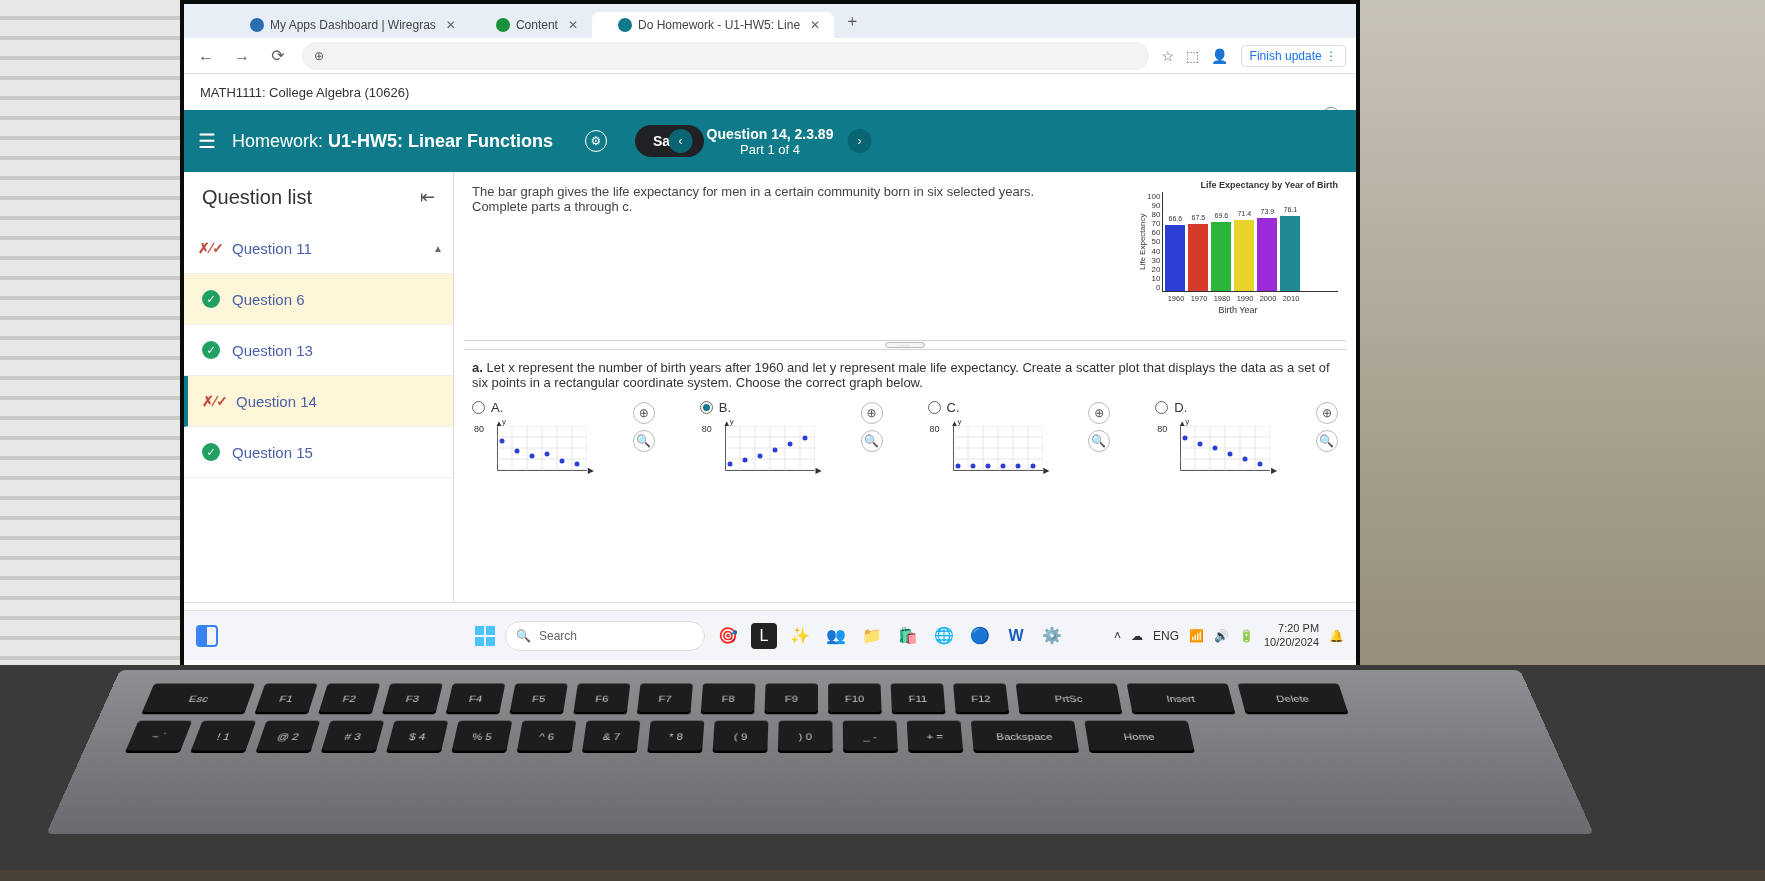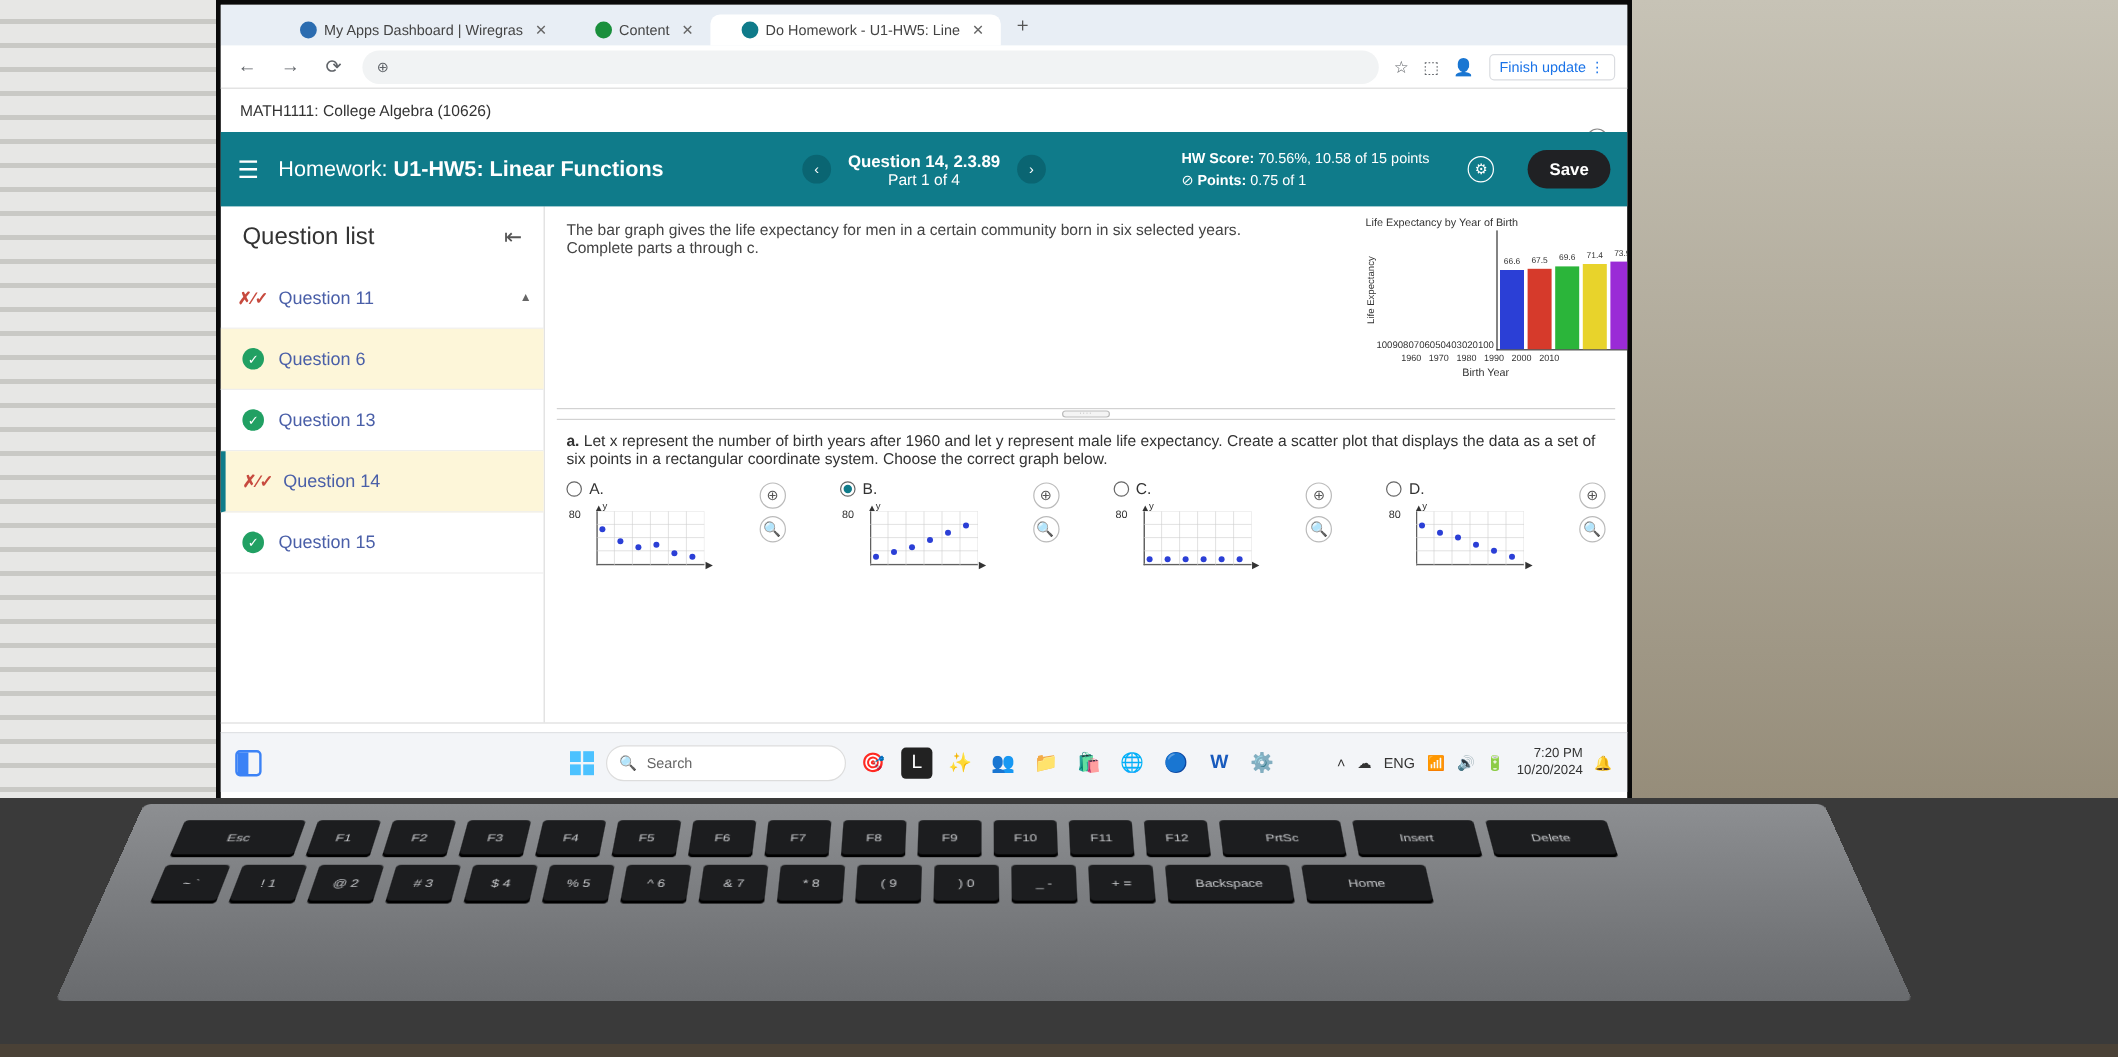--- a/index.html
+++ b/index.html
@@ -53,24 +53,24 @@
   .qic.part { color: #c74a3e; font-size: 14px; font-weight: bold; }
   .qitem .q-label { color: #4a5fa8; }
   .scroll-caret { position: absolute; right: 10px; top: 50%; transform: translateY(-50%); font-size: 10px; color: #666; }
 
   
   .content { flex: 1; padding: 12px 20px 8px 18px; position: relative; overflow: hidden; }
   .prompt { font-size: 13px; color: #444; max-width: 620px; }
 
   
   .bargraph { position: absolute; right: 18px; top: 8px; width: 200px; height: 140px; font-size: 9px; color: #333; }
-  .bg-title { text-align: left; margin-bottom: 2px; }
+  .bg-title { text-align: right; margin-bottom: 2px; font-weight: bold; }
   .bg-body { display: flex; height: 100px; }
   .bg-ylab { writing-mode: vertical-rl; transform: rotate(180deg); text-align: center; font-size: 8px; }
-  .bg-yaxis { display: flex; justify-content: space-between; align-items: flex-end; padding-right: 2px; font-size: 8px; height: 100%; }
+  .bg-yaxis { display: flex; flex-direction: column; justify-content: space-between; align-items: flex-end; padding-right: 2px; font-size: 8px; height: 100%; }
   .bg-plot { flex: 1; border-left: 1px solid #333; border-bottom: 1px solid #333; display: flex; align-items: flex-end; gap: 3px; padding: 0 2px; position: relative; }
   .bar { width: 20px; position: relative; }
   .bar span { position: absolute; top: -10px; left: 50%; transform: translateX(-50%); font-size: 7px; white-space: nowrap; }
   .bg-xaxis { display: flex; gap: 3px; padding-left: 28px; font-size: 7.5px; margin-top: 2px; }
   .bg-xaxis span { width: 20px; text-align: center; }
   .bg-xlab { text-align: center; font-size: 9px; margin-top: 2px; }
 
   .divider-band { position: absolute; left: 10px; right: 10px; top: 168px; height: 10px; border-top: 1px solid #d2d2d2; border-bottom: 1px solid #d2d2d2; display:flex; justify-content:center; align-items:center;}
   .divider-band .grip { width: 40px; height: 6px; border:1px solid #bbb; border-radius:3px; background:#f4f4f4; font-size:6px; display:flex; align-items:center; justify-content:center; letter-spacing:1px; color:#999;}
 
@@ -179,24 +179,20 @@
     <span class="hw-title">
       <span>Homework:</span>&nbsp;<b>U1-HW5: Linear Functions</b>
     </span>
     <div class="q-nav">
       <span class="arrow-circ">‹</span>
       <div class="q-center">
         <div class="qn">Question 14, 2.3.89</div>
         <div>Part 1 of 4</div>
       </div>
       <span class="arrow-circ">›</span>
-    </div>
-    <div class="score-block">
-      <div><span class="lbl">HW Score:</span> <span>70.56%, 10.58 of 15 points</span></div>
-      <div>⊘ <span class="lbl">Points:</span> <span>0.75 of 1</span></div>
     </div>
     <span class="gear">⚙</span>
     <span class="save-btn">Save</span>
   </div>
 
   <div class="main">
 
     <div class="qlist">
       <div class="qlist-head">
         <span>Question list</span>

